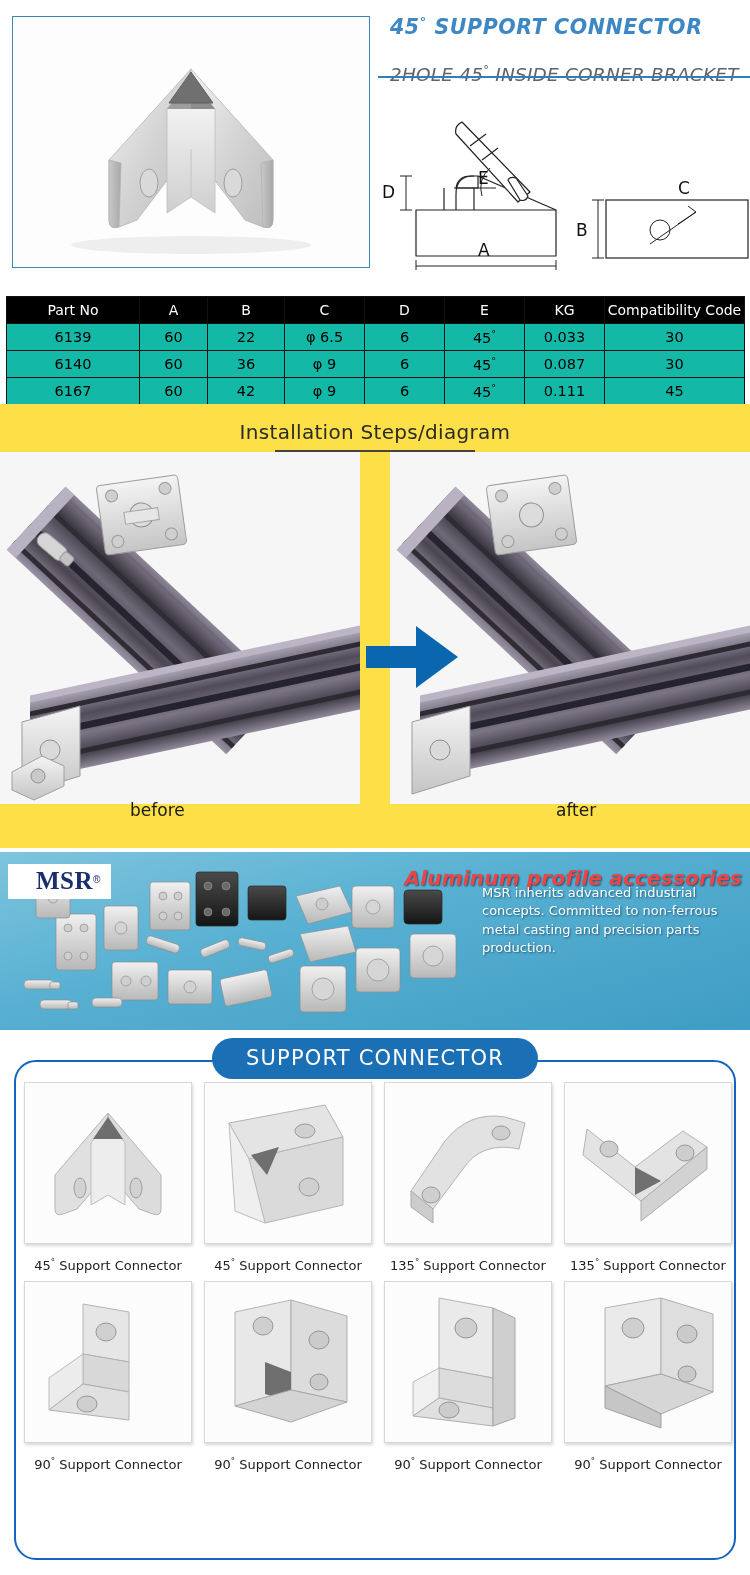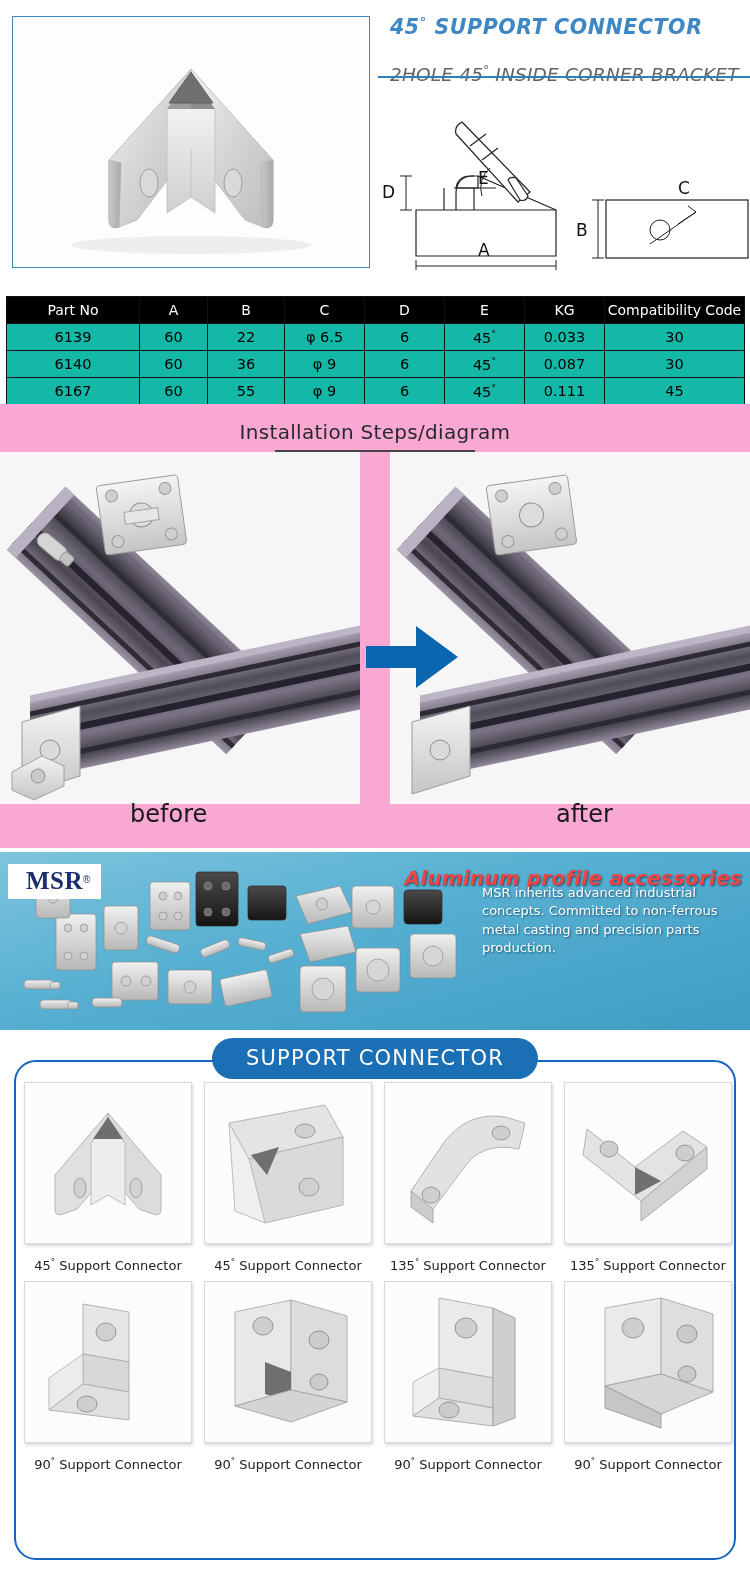--- a/index.html
+++ b/index.html
@@ -53,43 +53,43 @@
     color: #000;
   }
   table.spec thead th { background: #000; color: #fff; font-weight: normal; font-size: 14px; }
   table.spec tbody td { background: #14b8a6; }
   .c-part { width: 133px; } .c-a { width: 68px; } .c-b { width: 77px; }
   .c-c { width: 80px; } .c-d { width: 80px; } .c-e { width: 80px; }
   .c-kg { width: 80px; } .c-comp { width: 140px; margin-top: 10px; }
   .tdeg { font-size: .66em; vertical-align: super; }
 
   
-  .install { position: absolute; left: 0; top: 404px; width: 750px; height: 444px; background: #f9a8d4; }
+  .install { position: absolute; left: 0; top: 404px; width: 750px; height: 444px; background: #fde047; }
   .install-title {
     text-align: center; font-family: "DejaVu Sans", sans-serif;
     font-size: 20px; color: #2a2a2a; padding-top: 16px; letter-spacing: .3px;
   }
   .install-underline { width: 200px; height: 2px; background: #444; margin: 6px auto 0; }
   .install-stage { position: relative; width: 750px; height: 352px; }
   .stage-left { position: absolute; left: 0; top: 0; width: 360px; height: 352px; }
   .stage-right { position: absolute; left: 390px; top: 0; width: 360px; height: 352px; }
   .arrow-wrap { position: absolute; left: 358px; top: 612px; width: 110px; height: 90px; }
   .ba-label {
     position: absolute; font-family: "DejaVu Sans", sans-serif;
-    font-size: 24px; color: #1a1a1a;
+    font-size: 17px; color: #1a1a1a;
   }
   .lbl-before { left: 130px; top: 800px; }
   .lbl-after { left: 556px; top: 800px; }
 
   
   .banner { position: absolute; left: 0; top: 852px; width: 750px; height: 178px; overflow: hidden; }
   .banner-bg { position: absolute; inset: 0; background: linear-gradient(165deg,#7ec4dd 0%, #57b0d2 42%, #3f9cc4 100%); }
   .msr-logo {
     position: absolute; left: 8px; top: 12px;
-    background: #ffffff; padding: 3px 11px 4px 18px;
+    background: #ffffff; padding: 3px 11px 4px 28px;
   }
   .msr-logo span.m {
     font-family: "Liberation Serif", serif; font-weight: bold;
     font-size: 25px; color: #1b2e6e; letter-spacing: .5px;
   }
   .msr-logo sup { font-size: 10px; color: #1b2e6e; vertical-align: super; }
   .banner-head {
     position: absolute; right: 8px; top: 14px;
     font-family: "DejaVu Sans", sans-serif; font-style: italic; font-weight: bold;
     font-size: 20px; color: #ef4444; letter-spacing: .2px;
@@ -269,21 +269,21 @@
         <td>36</td>
         <td>φ 9</td>
         <td>6</td>
         <td><span>45</span><span class="tdeg">°</span></td>
         <td>0.087</td>
         <td>30</td>
       </tr>
       <tr>
         <td>6167</td>
         <td>60</td>
-        <td>55</td>
+        <td>42</td>
         <td>φ 9</td>
         <td>6</td>
         <td><span>45</span><span class="tdeg">°</span></td>
         <td>0.111</td>
         <td>45</td>
       </tr>
     </tbody>
   </table>
 </div>
 

